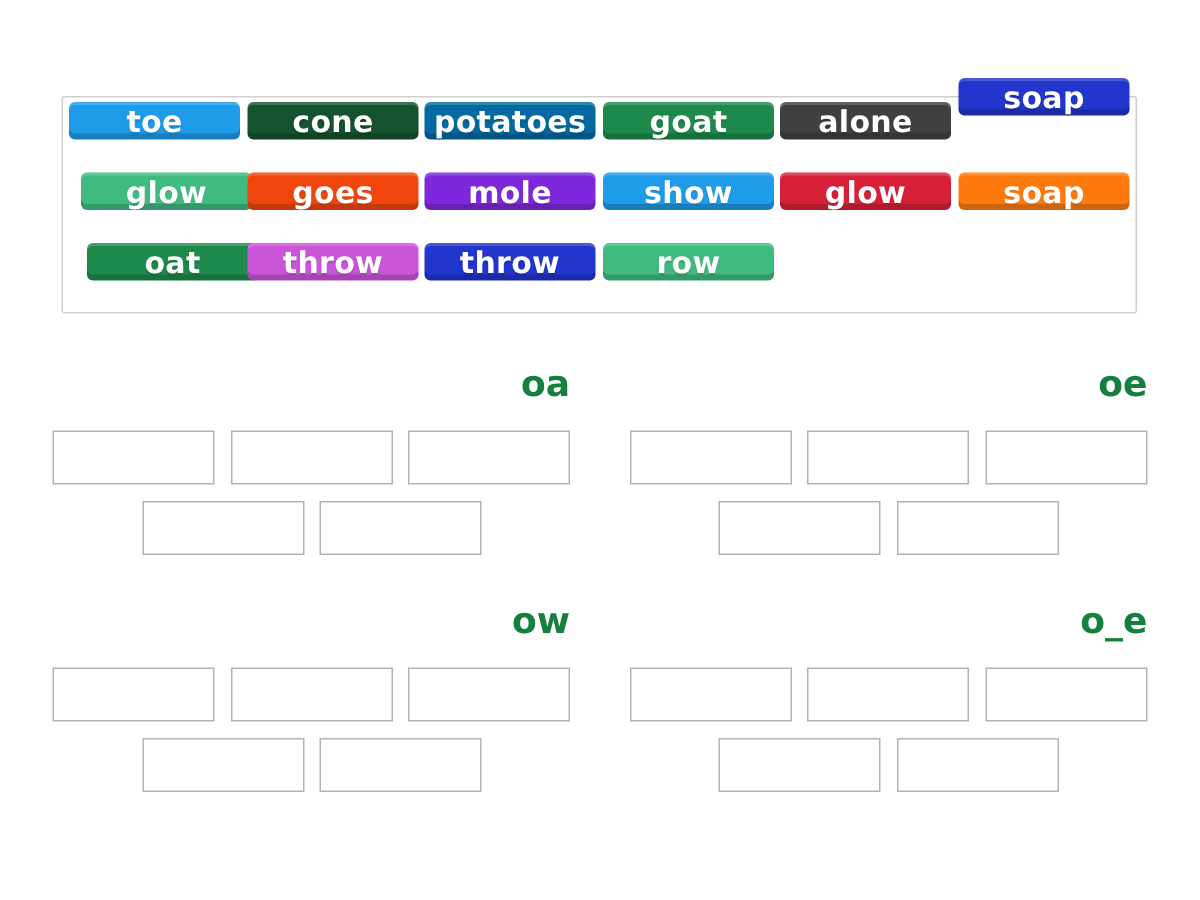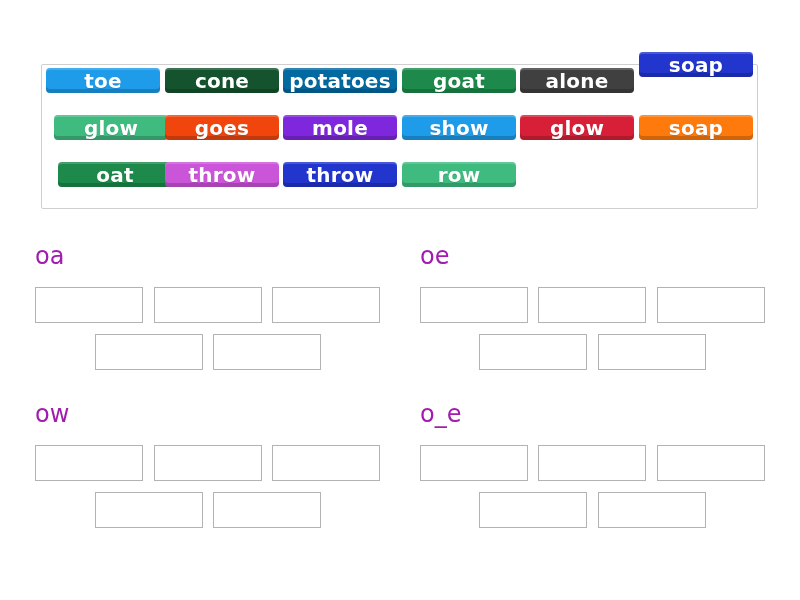--- a/index.html
+++ b/index.html
@@ -5,21 +5,21 @@
   html, body { margin: 0; padding: 0; }
   body { width: 800px; height: 600px; background: #ffffff; position: relative; overflow: hidden;
          font-family: "DejaVu Sans", "Liberation Sans", sans-serif; }
   .tray { position: absolute; left: 41px; top: 64px; width: 717px; height: 145px;
           border: 1px solid #cfcfcf; border-radius: 2px; background: #fff; box-sizing: border-box; }
   .tile { position: absolute; width: 114px; height: 25px; border-radius: 4px; box-sizing: border-box;
           color: #fff; font-weight: bold; font-size: 20px; display: flex; align-items: center;
           justify-content: center; cursor: grab; letter-spacing: 0.2px;
           box-shadow: inset 0 -4px 0 rgba(0,0,0,0.18), inset 0 2px 0 rgba(255,255,255,0.18);
           text-shadow: 0 1px 1px rgba(0,0,0,0.15); }
-  .group-title { position: absolute; width: 345px; text-align: left; font-size: 24px; color: #a21caf; }
+  .group-title { position: absolute; width: 345px; text-align: right; font-size: 24px; color: #15803d; font-weight: bold; }
   .slot { position: absolute; width: 108px; height: 36px; border: 1px solid #b3b3b3; box-sizing: border-box; background: #fff; }
 </style>
 </head>
 <body>
 
 <div class="tray"></div>
 
 <div class="tile" style="left:46px;top:68px;background:#1e9be9;">toe</div>
 <div class="tile" style="left:165px;top:68px;background:#14532d;">cone</div>
 <div class="tile" style="left:283px;top:68px;background:#0369a1;">potatoes</div>

